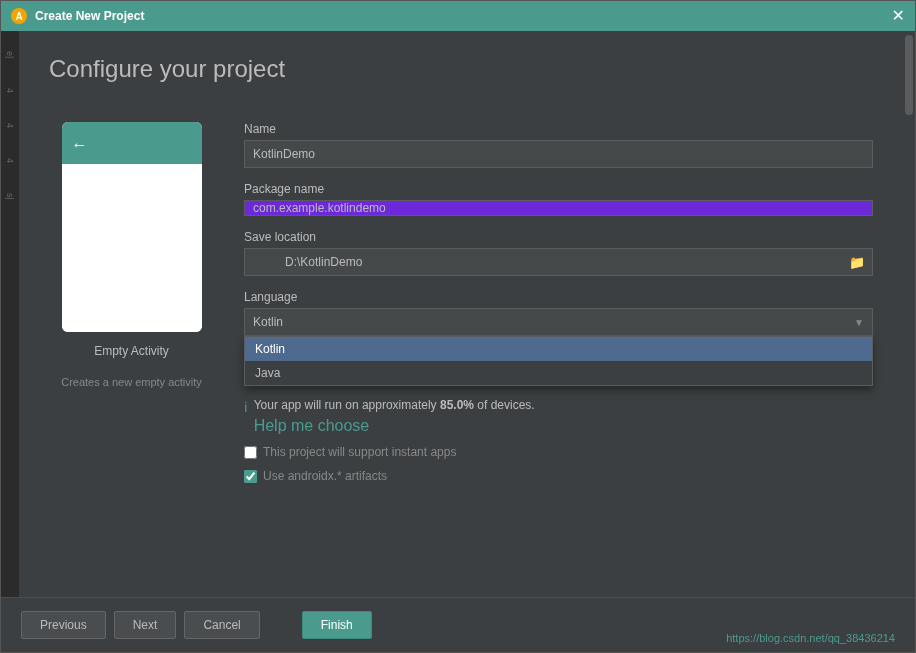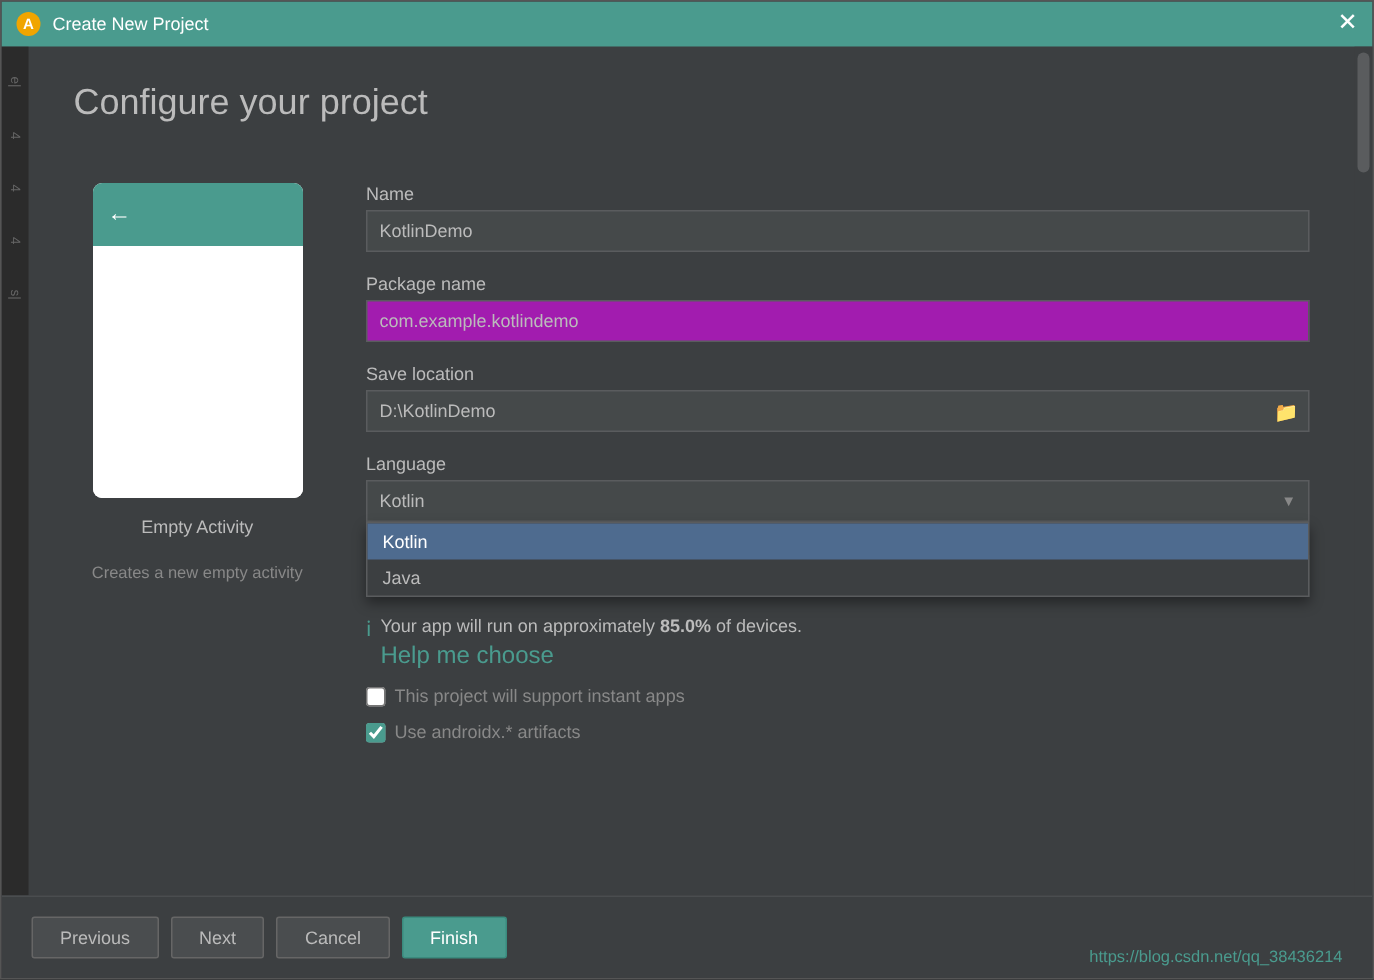--- a/index.html
+++ b/index.html
@@ -51,21 +51,21 @@
       align-items: center;
       justify-content: center;
       font-size: 10px;
       color: #fff;
       font-weight: bold;
     }
 
     .title-bar-text {
       color: #ffffff;
       font-size: 12px;
-      font-weight: 400;
+      font-weight: 700;
     }
 
     .title-bar-close {
       color: #ffffff;
       font-size: 16px;
       cursor: pointer;
       line-height: 1;
     }
 
     .content {
@@ -200,20 +200,21 @@
       align-items: center;
       position: relative;
     }
 
     .form-input-with-icon {
       display: flex;
       align-items: center;
       background: #45494a;
       border: 1px solid #5a5c5e;
       height: 28px;
+      padding-left: 32px;
     }
 
     .form-input-with-icon input {
       flex: 1;
       background: transparent;
       border: none;
       color: #bbbbbb;
       font-size: 12px;
       padding: 0 8px;
       outline: none;
@@ -395,20 +396,21 @@
       font-size: 12px;
       cursor: pointer;
       border-radius: 2px;
       text-align: right;
     }
 
     .btn-primary {
       background: #4a9b8e;
       border-color: #3a8b7e;
       color: #fff;
+      margin-left: 34px;
     }
 
     .watermark {
       position: absolute;
       bottom: 8px;
       right: 20px;
       font-size: 11px;
       color: #4a9b8e;
     }
   </style>
@@ -453,21 +455,21 @@
 
         <div class="form-area">
 
           <div class="form-group">
             <label class="form-label">Name</label>
             <input type="text" class="form-input" value="KotlinDemo" style="width: 100%; height: 28px; background: rgb(69, 73, 74); border: 1px solid rgb(90, 92, 94); color: rgb(187, 187, 187); font-size: 12px; padding: 0px 8px; outline: none;">
           </div>
 
           <div class="form-group">
             <label class="form-label">Package name</label>
-            <input type="text" class="form-input" value="com.example.kotlindemo" style="width: 100%; height: 28px; background: #a21caf; border: 1px solid rgb(90, 92, 94); color: rgb(187, 187, 187); font-size: 12px; padding: 0px 8px; outline: none;">
+            <input type="text" class="form-input" value="com.example.kotlindemo" style="width: 100%; height: 16px; background: #6d28d9; border: 1px solid rgb(90, 92, 94); color: rgb(187, 187, 187); font-size: 12px; padding: 0px 8px; outline: none;">
           </div>
 
           <div class="form-group">
             <label class="form-label">Save location</label>
             <div class="form-input-with-icon">
               <input type="text" value="D:\KotlinDemo" style="flex: 1 1 0%; background: transparent; border: none; color: rgb(187, 187, 187); font-size: 12px; padding: 0px 8px; outline: none; height: 100%;">
               <span class="folder-icon">📁</span>
             </div>
           </div>
 

